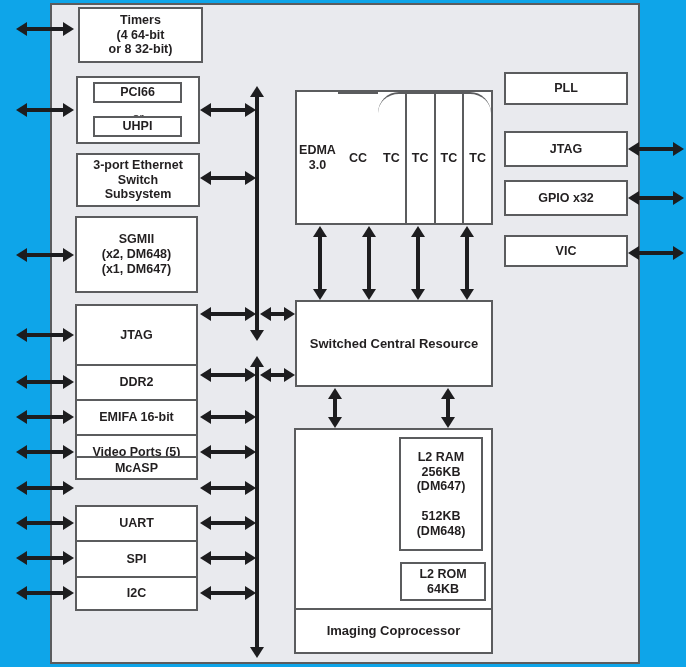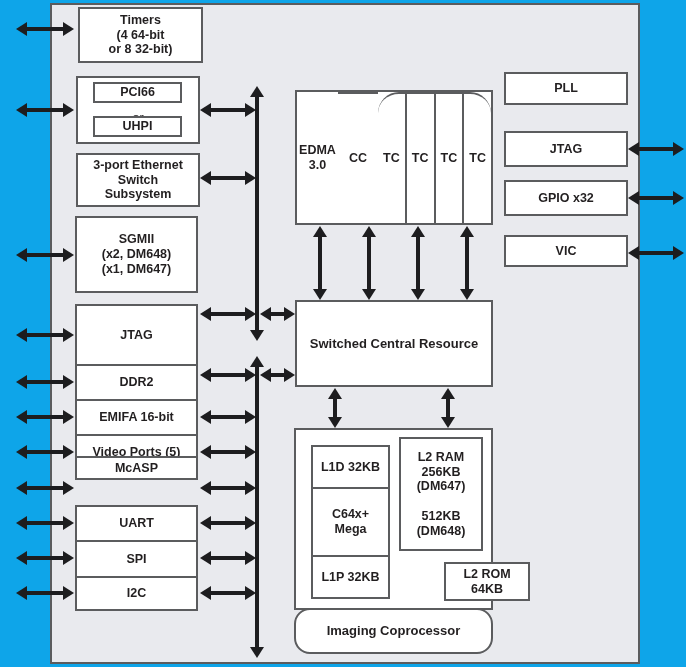--- a/index.html
+++ b/index.html
@@ -88,36 +88,30 @@
   </div>
 
   <div class="box" style="left:504px; top:72px; width:124px; height:33px;">PLL</div>
   <div class="box" style="left:504px; top:131px; width:124px; height:36px;">JTAG</div>
   <div class="box" style="left:504px; top:180px; width:124px; height:36px;">GPIO x32</div>
   <div class="box" style="left:504px; top:235px; width:124px; height:32px;">VIC</div>
 
   <div class="box" style="left:295px; top:300px; width:198px; height:87px; font-size:13px;">Switched Central Resource</div>
 
   <div class="box nolabel" style="left:294px; top:428px; width:199px; height:182px;"></div>
-  <div class="box l1col nolabel" style="left:311px; top:445px; width:79px; height:154px;">
-    <div class="l1cell">L1D 32KB</div>
-    <div class="l1cell l1mid">C64x+
-Mega</div>
-    <div class="l1cell l1last">L1P 32KB</div>
-  </div>
   <div class="box" style="left:399px; top:437px; width:84px; height:114px;">L2 RAM
 256KB
 (DM647)
 
 512KB
 (DM648)</div>
-  <div class="box" style="left:400px; top:562px; width:86px; height:39px;margin-left:44px;">L2 ROM
+  <div class="box" style="left:400px; top:562px; width:86px; height:39px;">L2 ROM
 64KB</div>
 
-  <div class="box" style="left:294px; top:608px; width:199px; height:46px; font-size:13px;border-radius:16px;">Imaging Coprocessor</div>
+  <div class="box" style="left:294px; top:608px; width:199px; height:46px; font-size:13px;">Imaging Coprocessor</div>
 
   <div class="va" style="left:255px; top:97px; height:233px;"></div>
   <div class="va" style="left:255px; top:367px; height:280px;"></div>
 
   <div class="ha" style="left:27px; top:27px;  width:36px;"></div>
   <div class="ha" style="left:27px; top:108px; width:36px;"></div>
   <div class="ha" style="left:27px; top:253px; width:36px;"></div>
   <div class="ha" style="left:27px; top:333px; width:36px;"></div>
   <div class="ha" style="left:27px; top:380px; width:36px;"></div>
   <div class="ha" style="left:27px; top:415px; width:36px;"></div>

